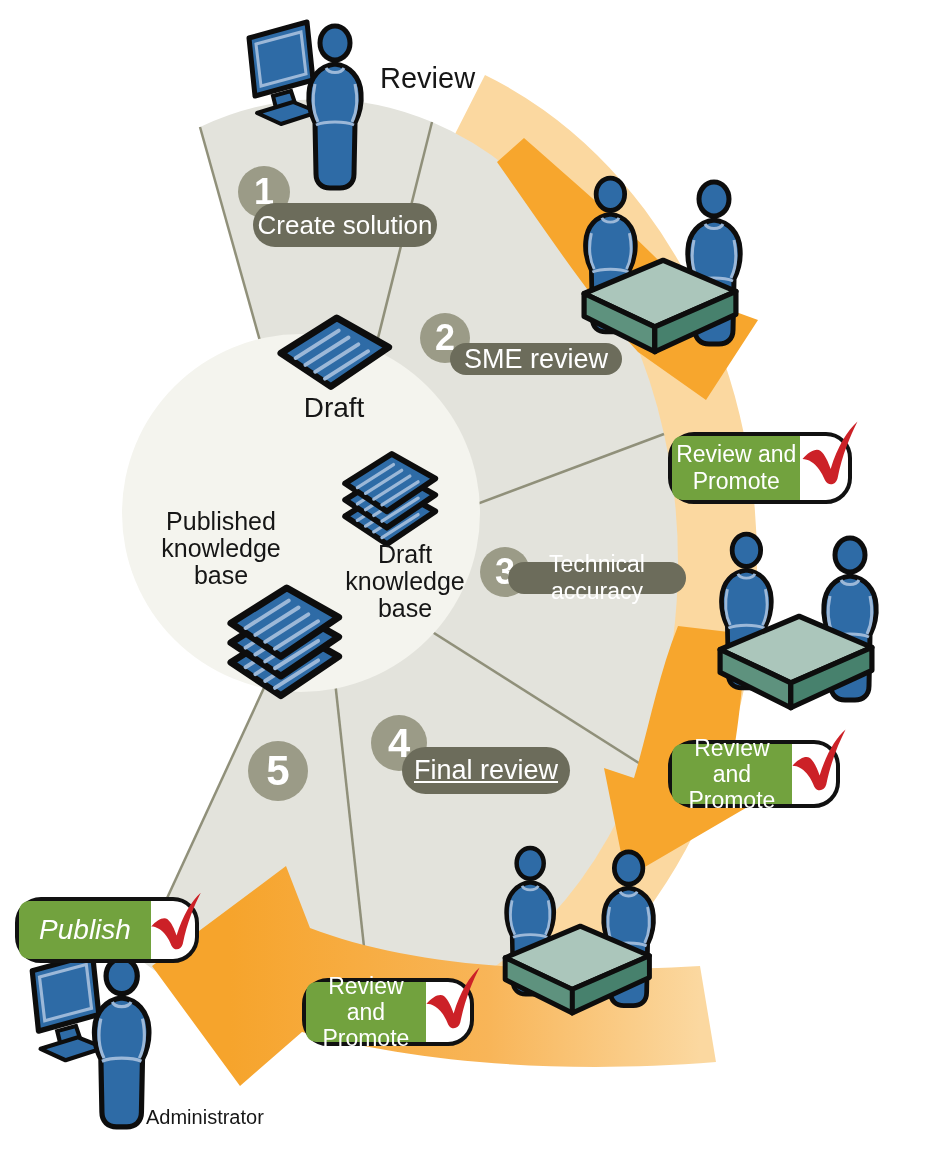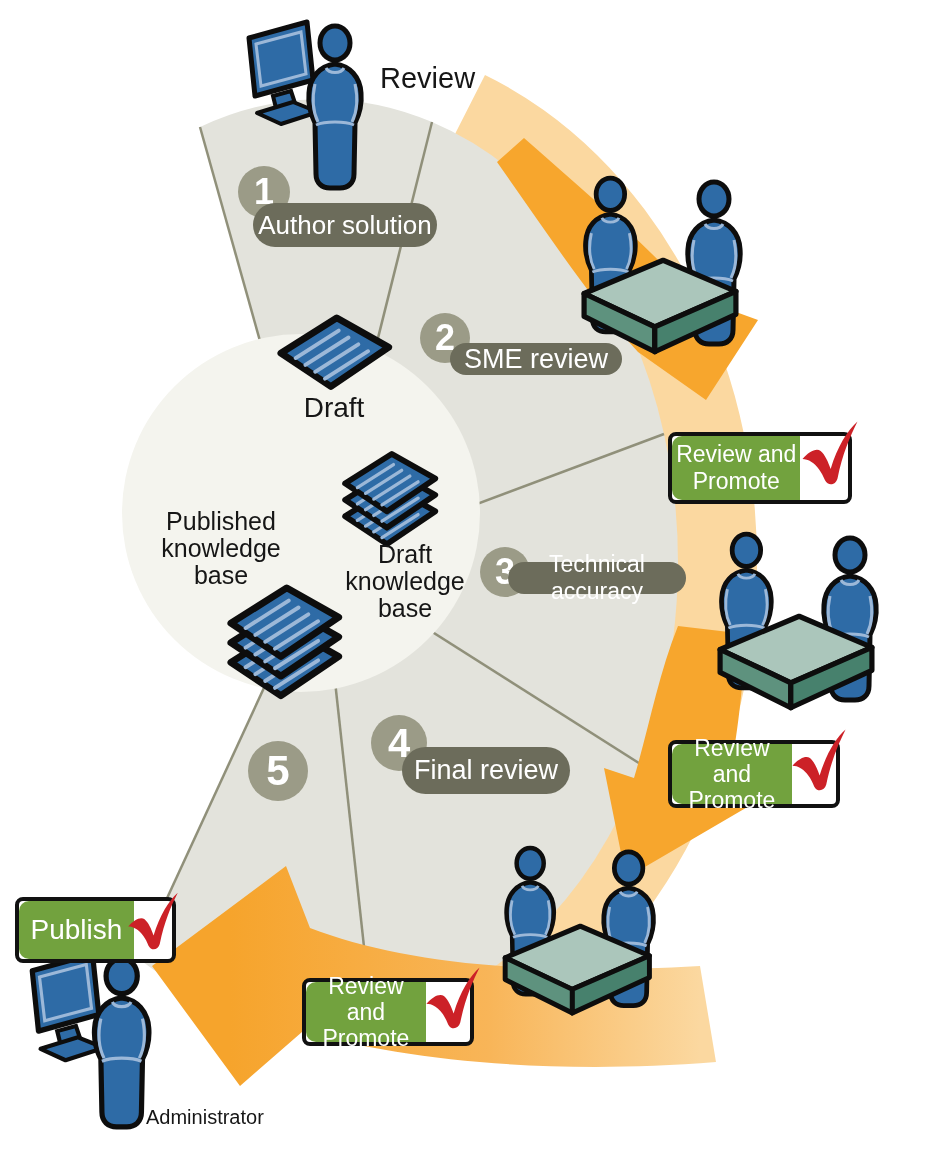--- a/index.html
+++ b/index.html
@@ -15,21 +15,21 @@
   .num {
     position:absolute; background:#9b9b87; color:#ffffff; border-radius:50%;
     display:flex; align-items:center; justify-content:center; font-weight:bold;
   }
   .pill {
     position:absolute; background:#6c6c5b; color:#ffffff; border-radius:28px;
     display:flex; align-items:center; justify-content:center; text-align:center;
   }
   .btn {
     position:absolute; background:#ffffff; border:4px solid #111111;
-    border-radius:8px; box-sizing:border-box;
+    border-radius:26px; box-sizing:border-box;
   }
   .btn .green {
     position:absolute; left:0; top:0; bottom:0; background:#72a23e;
     color:#ffffff; display:flex; flex-direction:column; align-items:center;
     justify-content:center; border-radius:10px 0 0 10px; text-align:center;
   }
   .btn svg.chk { position:absolute; overflow:visible; }
 </style>
 </head>
 <body>
@@ -131,24 +131,24 @@
     <use href="#stack" transform="translate(341,449) scale(0.82)"></use>
     <use href="#stack" transform="translate(226,582) scale(0.98)"></use>
   </svg>
 
   <div class="num" style="left:238px; top:166px; width:52px; height:52px; font-size:36px;">1</div>
   <div class="num" style="left:420px; top:313px; width:50px; height:50px; font-size:36px;">2</div>
   <div class="num" style="left:480px; top:547px; width:50px; height:50px; font-size:36px;">3</div>
   <div class="num" style="left:371px; top:715px; width:56px; height:56px; font-size:40px;">4</div>
   <div class="num" style="left:248px; top:741px; width:60px; height:60px; font-size:42px;">5</div>
 
-  <div class="pill" style="left:253px; top:203px; width:184px; height:44px; font-size:26px;">Author solution</div>
+  <div class="pill" style="left:253px; top:203px; width:184px; height:44px; font-size:26px;">Create solution</div>
   <div class="pill" style="left:450px; top:343px; width:172px; height:32px; font-size:27px;">SME review</div>
   <div class="pill" style="left:508px; top:562px; width:178px; height:32px; font-size:23px;">Technical accuracy</div>
-  <div class="pill" style="left:402px; top:747px; width:168px; height:47px; font-size:27px;">Final review</div>
+  <div class="pill" style="left:402px; top:747px; width:168px; height:47px; font-size:27px;text-decoration:underline;">Final review</div>
 
   <div class="btn" style="left:668px; top:432px; width:184px; height:72px;">
     <div class="green" style="width:73%; font-size:23px; line-height:27px;">
       <div>Review and</div>
       <div>Promote</div>
     </div>
     <svg class="chk" style="width:60px; height:68px; right:-12px; top:-16px;" viewBox="0 0 96 108">
         <use href="#check"></use>
       </svg>
   </div>
@@ -166,21 +166,21 @@
   <div class="btn" style="left:302px; top:978px; width:172px; height:68px;">
     <div class="green" style="width:73%; font-size:23px; line-height:26px;">
       <div>Review and</div>
       <div>Promote</div>
     </div>
     <svg class="chk" style="width:58px; height:66px; right:-12px; top:-16px;" viewBox="0 0 96 108">
         <use href="#check"></use>
       </svg>
   </div>
 
-  <div class="btn" style="left:15px; top:897px; width:161px; height:66px;">
+  <div class="btn" style="left:15px; top:897px; width:184px; height:66px;font-style:italic;">
     <div class="green" style="width:75%; font-size:28px;">
       <div>Publish</div>
     </div>
     <svg class="chk" style="width:54px; height:62px; right:-8px; top:-10px;" viewBox="0 0 96 108">
         <use href="#check"></use>
       </svg>
   </div>
 
   <div class="lbl" style="left:380px; top:62px; font-size:29px;">Review</div>
 

